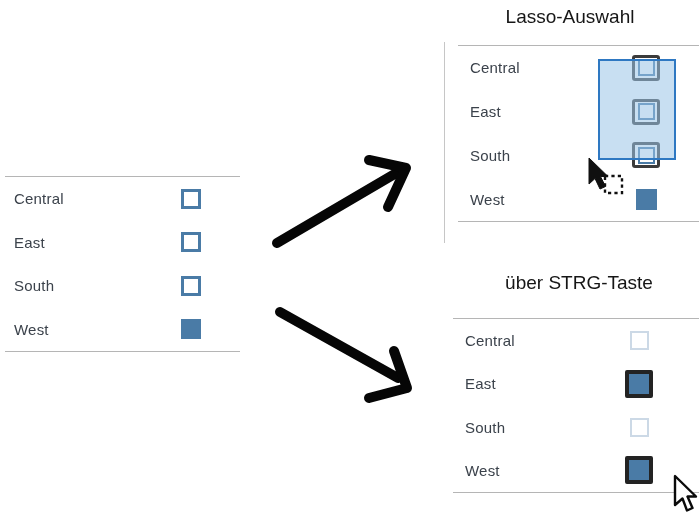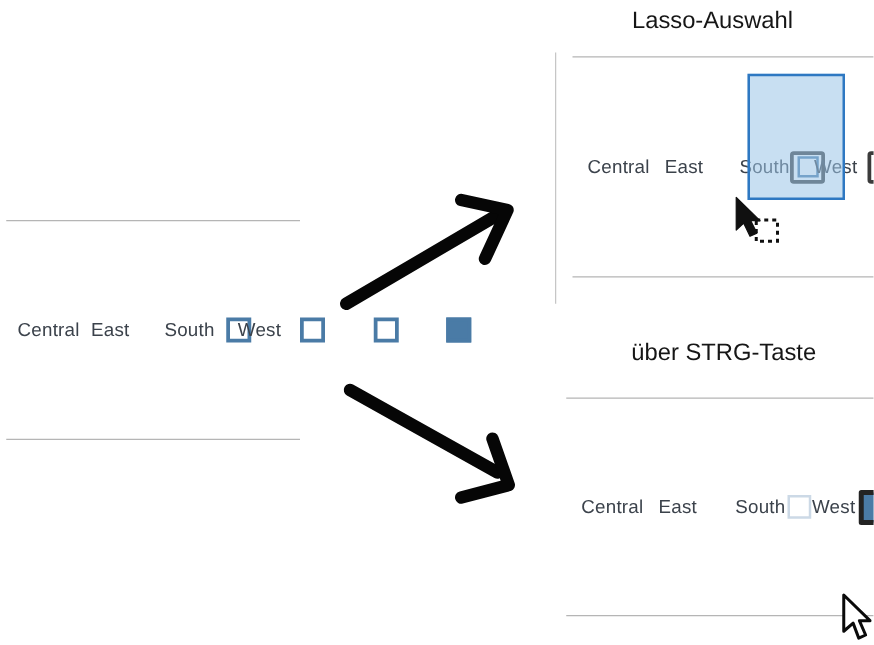--- a/index.html
+++ b/index.html
@@ -4,21 +4,21 @@
 <style>
   html,body{margin:0;padding:0;background:#fff;}
   #canvas{
     position:relative;width:699px;height:516px;background:#ffffff;
     font-family:"Liberation Sans","DejaVu Sans",sans-serif;overflow:hidden;
   }
   .abs{position:absolute;}
   
   .filter-list{
     border-top:1px solid #b5b5b5;border-bottom:1px solid #b5b5b5;
-    display:flex;flex-direction:row;box-sizing:border-box;background:transparent;
+    display:flex;flex-direction:column;box-sizing:border-box;background:transparent;
   }
   .filter-row{flex:1;display:flex;align-items:center;position:relative;}
   .filter-label{font-size:15px;color:#3b424b;letter-spacing:.2px;}
   
   .cb{box-sizing:border-box;background:#fff;border:3px solid #4a7ba6;width:20px;height:20px;}
   .cb.checked{background:#4a7ba6;border-color:#4a7ba6;}
   
   .cb.faded{border:2px solid #ccd9e6;width:19px;height:19px;}
   
   .cb-dark{box-sizing:border-box;width:28px;height:28px;border:4px solid #232323;

